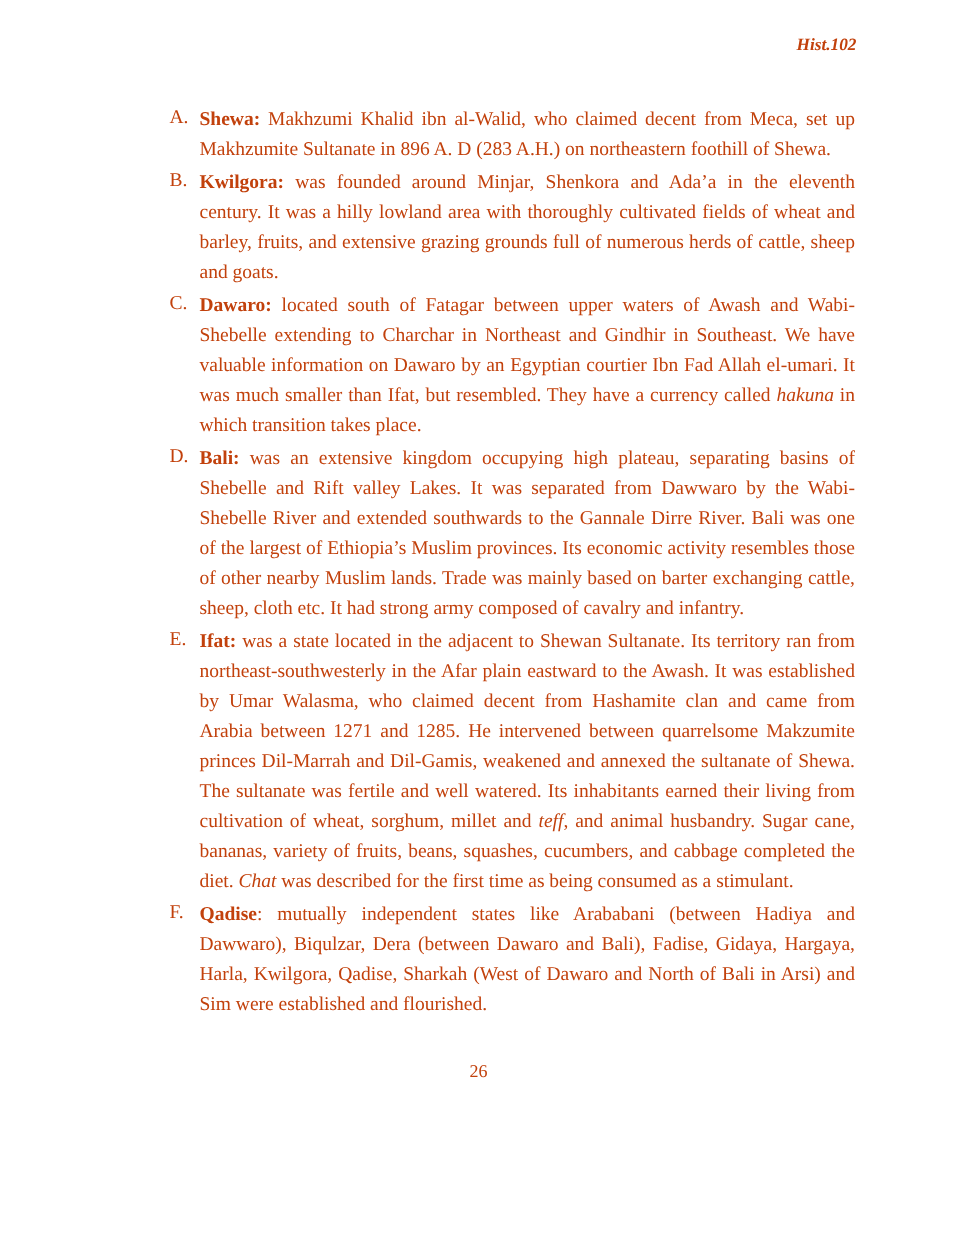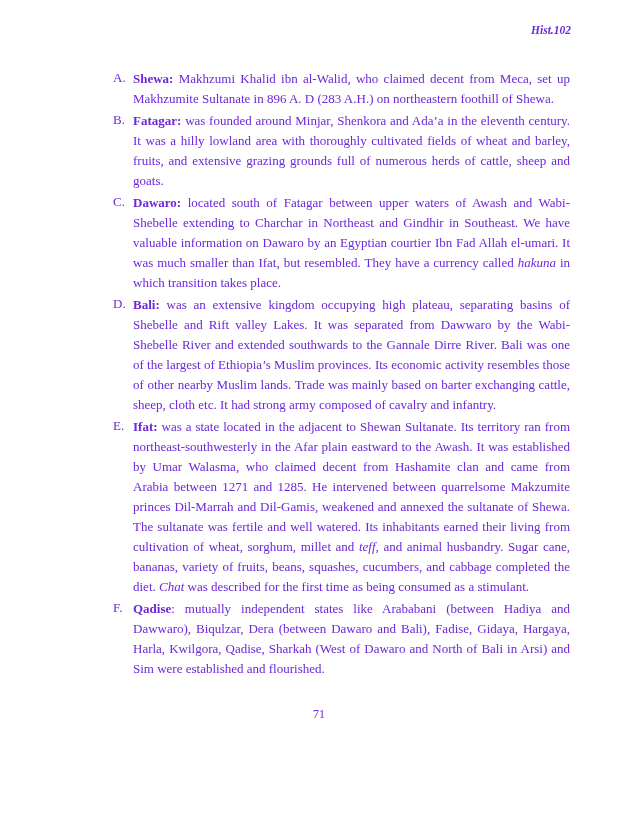--- a/index.html
+++ b/index.html
@@ -6,21 +6,21 @@
     margin: 0;
     padding: 0;
     background: #ffffff;
   }
   .page {
     position: relative;
     width: 638px;
     height: 752px;
     background: #ffffff;
     font-family: "Liberation Serif", serif;
-    color: #6d28d9;
+    color: #c2410c;
     overflow: hidden;
   }
   .header {
     position: absolute;
     top: 24px;
     left: 0;
     right: 67px;
     text-align: right;
     font-size: 11.5px;
     font-weight: 700;
@@ -70,21 +70,21 @@
 
   <div class="content">
 
     <div class="doc-item">
       <span class="marker">A.</span>
       <p class="body"><b class="lead">Shewa:</b><span><span> Makhzumi Khalid ibn al-Walid, who claimed decent from Meca, set up Makhzumite Sultanate in 896 A. D (283 A.H.) on northeastern foothill of Shewa.</span></span></p>
     </div>
 
     <div class="doc-item">
       <span class="marker">B.</span>
-      <p class="body"><b class="lead">Fatagar:</b><span><span> was founded around Minjar, Shenkora and Ada’a in the eleventh century. It was a hilly lowland area with thoroughly cultivated fields of wheat and barley, fruits, and extensive grazing grounds full of numerous herds of cattle, sheep and goats.</span></span></p>
+      <p class="body"><b class="lead">Kwilgora:</b><span><span> was founded around Minjar, Shenkora and Ada’a in the eleventh century. It was a hilly lowland area with thoroughly cultivated fields of wheat and barley, fruits, and extensive grazing grounds full of numerous herds of cattle, sheep and goats.</span></span></p>
     </div>
 
     <div class="doc-item">
       <span class="marker">C.</span>
       <p class="body"><b class="lead">Dawaro:</b><span><span> located south of Fatagar between upper waters of Awash and Wabi-Shebelle extending to Charchar in Northeast and Gindhir in Southeast. We have valuable information on Dawaro by an Egyptian courtier Ibn Fad Allah el-umari. It was much smaller than Ifat, but resembled. They have a currency called </span><em>hakuna</em><span> in which transition takes place.</span></span></p>
     </div>
 
     <div class="doc-item">
       <span class="marker">D.</span>
       <p class="body"><b class="lead">Bali:</b><span><span> was an extensive kingdom occupying high plateau, separating basins of Shebelle and Rift valley Lakes. It was separated from Dawwaro by the Wabi-Shebelle River and extended southwards to the Gannale Dirre River. Bali was one of the largest of Ethiopia’s Muslim provinces. Its economic activity resembles those of other nearby Muslim lands. Trade was mainly based on barter exchanging cattle, sheep, cloth etc. It had strong army composed of cavalry and infantry.</span></span></p>
@@ -95,15 +95,15 @@
       <p class="body"><b class="lead">Ifat:</b><span><span> was a state located in the adjacent to Shewan Sultanate. Its territory ran from northeast-southwesterly in the Afar plain eastward to the Awash. It was established by Umar Walasma, who claimed decent from Hashamite clan and came from Arabia between 1271 and 1285. He intervened between quarrelsome Makzumite princes Dil-Marrah and Dil-Gamis, weakened and annexed the sultanate of Shewa. The sultanate was fertile and well watered. Its inhabitants earned their living from cultivation of wheat, sorghum, millet and </span><em>teff</em><span>, and animal husbandry. Sugar cane, bananas, variety of fruits, beans, squashes, cucumbers, and cabbage completed the diet. </span><em>Chat</em><span> was described for the first time as being consumed as a stimulant.</span></span></p>
     </div>
 
     <div class="doc-item">
       <span class="marker">F.</span>
       <p class="body"><b class="lead">Qadise</b><span><span>: mutually independent states like Arababani (between Hadiya and Dawwaro), Biqulzar, Dera (between Dawaro and Bali), Fadise, Gidaya, Hargaya, Harla, Kwilgora, Qadise, Sharkah (West of Dawaro and North of Bali in Arsi) and Sim were established and flourished.</span></span></p>
     </div>
 
   </div>
 
-  <div class="footer">71</div>
+  <div class="footer">26</div>
 
 </div>
 
 </body></html>

